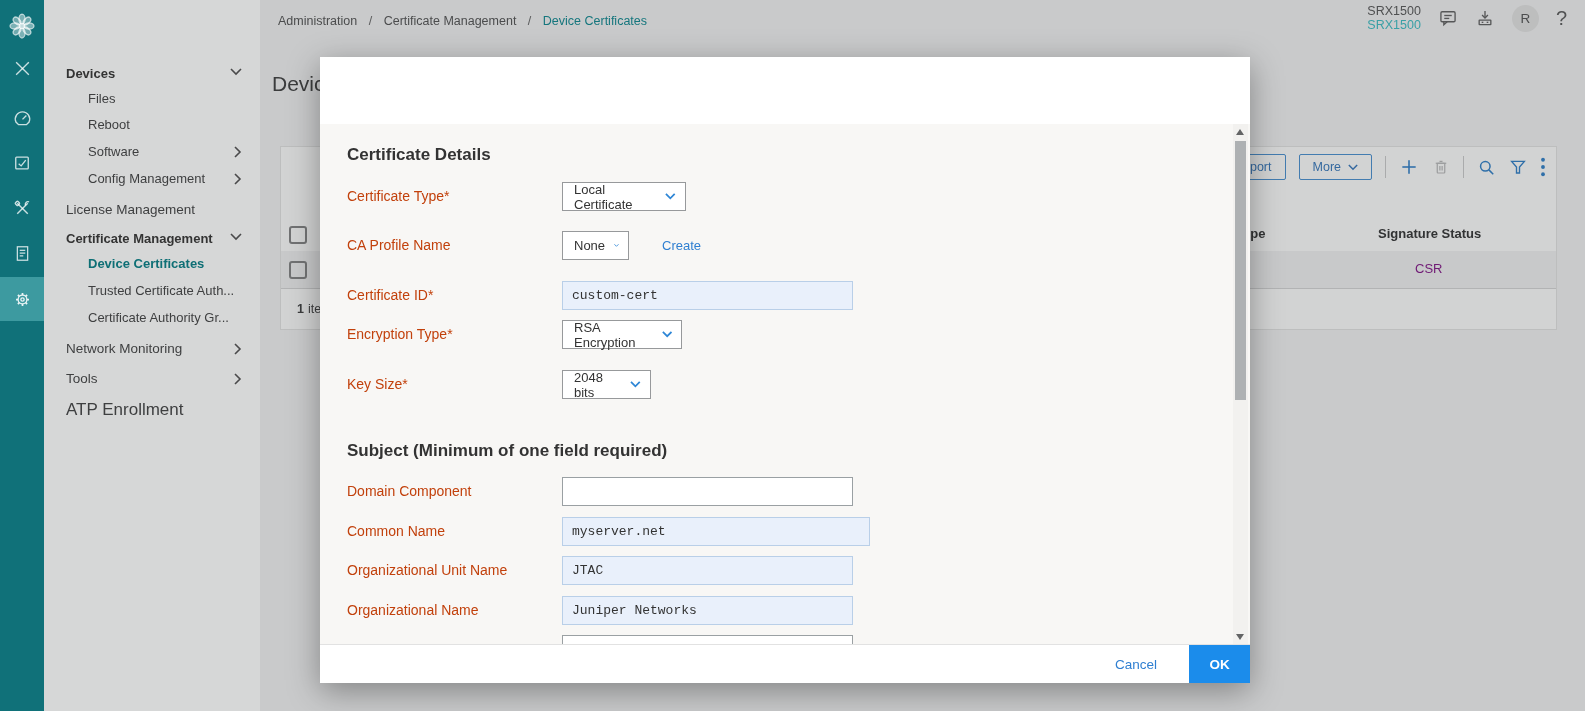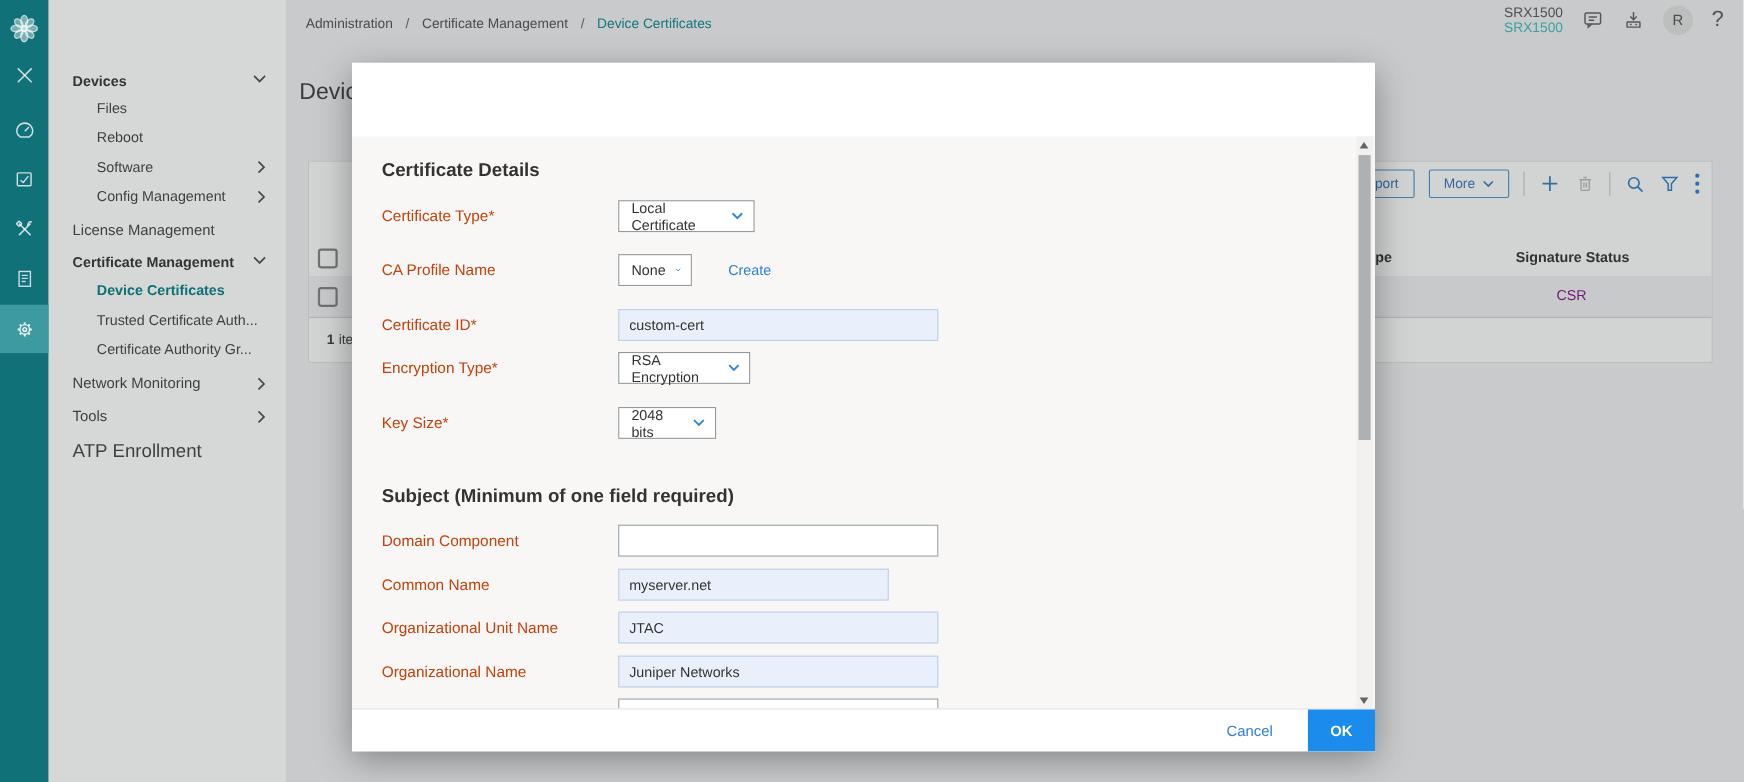--- a/index.html
+++ b/index.html
@@ -56,21 +56,21 @@
 
   
   .modal{position:absolute;left:320px;top:57px;width:930px;height:626px;background:#fff;box-shadow:0 8px 30px rgba(0,0,0,.35);z-index:5}
   .modal-head{position:absolute;top:0;left:0;right:0;height:67px;background:#fff;border-bottom:1px solid #e6e6e6}
   .modal-title{position:absolute;left:27px;top:20px;font-size:22px;color:#4b4b4b;letter-spacing:.6px;white-space:nowrap}
   .modal-body{position:absolute;top:67px;left:0;right:0;height:521px;background:#f8f7f5;overflow:hidden}
   .sec-h{position:absolute;left:27px;font-size:17px;font-weight:bold;color:#333;white-space:nowrap}
   .flabel{position:absolute;left:27px;height:29px;line-height:29px;font-size:14px;color:#c2410c;white-space:nowrap}
   .ctrl{position:absolute;left:242px;height:29px;box-sizing:border-box}
   .dd{display:flex;align-items:center;justify-content:space-between;gap:9px;padding:0 9px 0 11px;background:#fff;border:1px solid #97999b;font-size:13px;color:#333;cursor:pointer;height:29px;box-sizing:border-box}
-  .ti{height:29px;border:1px solid #b9cfe8;background:#e9f0fb;font-size:13px;color:#333;padding:0 9px;box-sizing:border-box;font-family:Liberation Sans, sans-serif;outline:none}
+  .ti{height:29px;border:1px solid #b9cfe8;background:#e9f0fb;font-size:13px;color:#333;padding:0 9px;box-sizing:border-box;font-family:Liberation Mono, monospace;outline:none}
   .ti.empty{background:#fff;border:1px solid #9aa0a3}
   .mlink{position:absolute;left:342px;height:29px;line-height:29px;font-size:13px;color:#2f7fd1;cursor:pointer}
 
   
   .msb{position:absolute;right:2px;top:67px;width:15px;height:521px;background:#f2f1ef}
   .msb .tri-up{position:absolute;top:5px;left:3px;width:0;height:0;border-left:4.5px solid transparent;border-right:4.5px solid transparent;border-bottom:6px solid #636465;cursor:pointer}
   .msb .tri-down{position:absolute;bottom:5px;left:3px;width:0;height:0;border-left:4.5px solid transparent;border-right:4.5px solid transparent;border-top:6px solid #636465;cursor:pointer}
   .msb .thumb{position:absolute;top:17px;left:2px;width:11px;height:259px;background:#aeb1b3;cursor:pointer}
 
   .modal-foot{position:absolute;bottom:0;left:0;right:0;height:38px;background:#fff;border-top:1px solid #e2e2e2;display:flex;align-items:center;justify-content:flex-end}
@@ -348,21 +348,21 @@
           <polyline points="1,1 6,6 11,1"></polyline>
         </svg>
     </div>
 
     <div class="sec-h" style="top:317px">Subject (Minimum of one field required)</div>
 
     <div class="flabel" style="top:353px">Domain Component</div>
     <input class="ctrl ti empty" style="top: 353px; width: 291px;" value="">
 
     <div class="flabel" style="top:393px">Common Name</div>
-    <input class="ctrl ti" style="top: 393px; width: 246px;" value="myserver.net">
+    <input class="ctrl ti" style="top: 393px; width: 308px;" value="myserver.net">
 
     <div class="flabel" style="top:432px">Organizational Unit Name</div>
     <input class="ctrl ti" style="top: 432px; width: 291px;" value="JTAC">
 
     <div class="flabel" style="top:472px">Organizational Name</div>
     <input class="ctrl ti" style="top: 472px; width: 291px;" value="Juniper Networks">
 
     <input class="ctrl ti empty" style="top: 511px; width: 291px;">
   </div>
 

